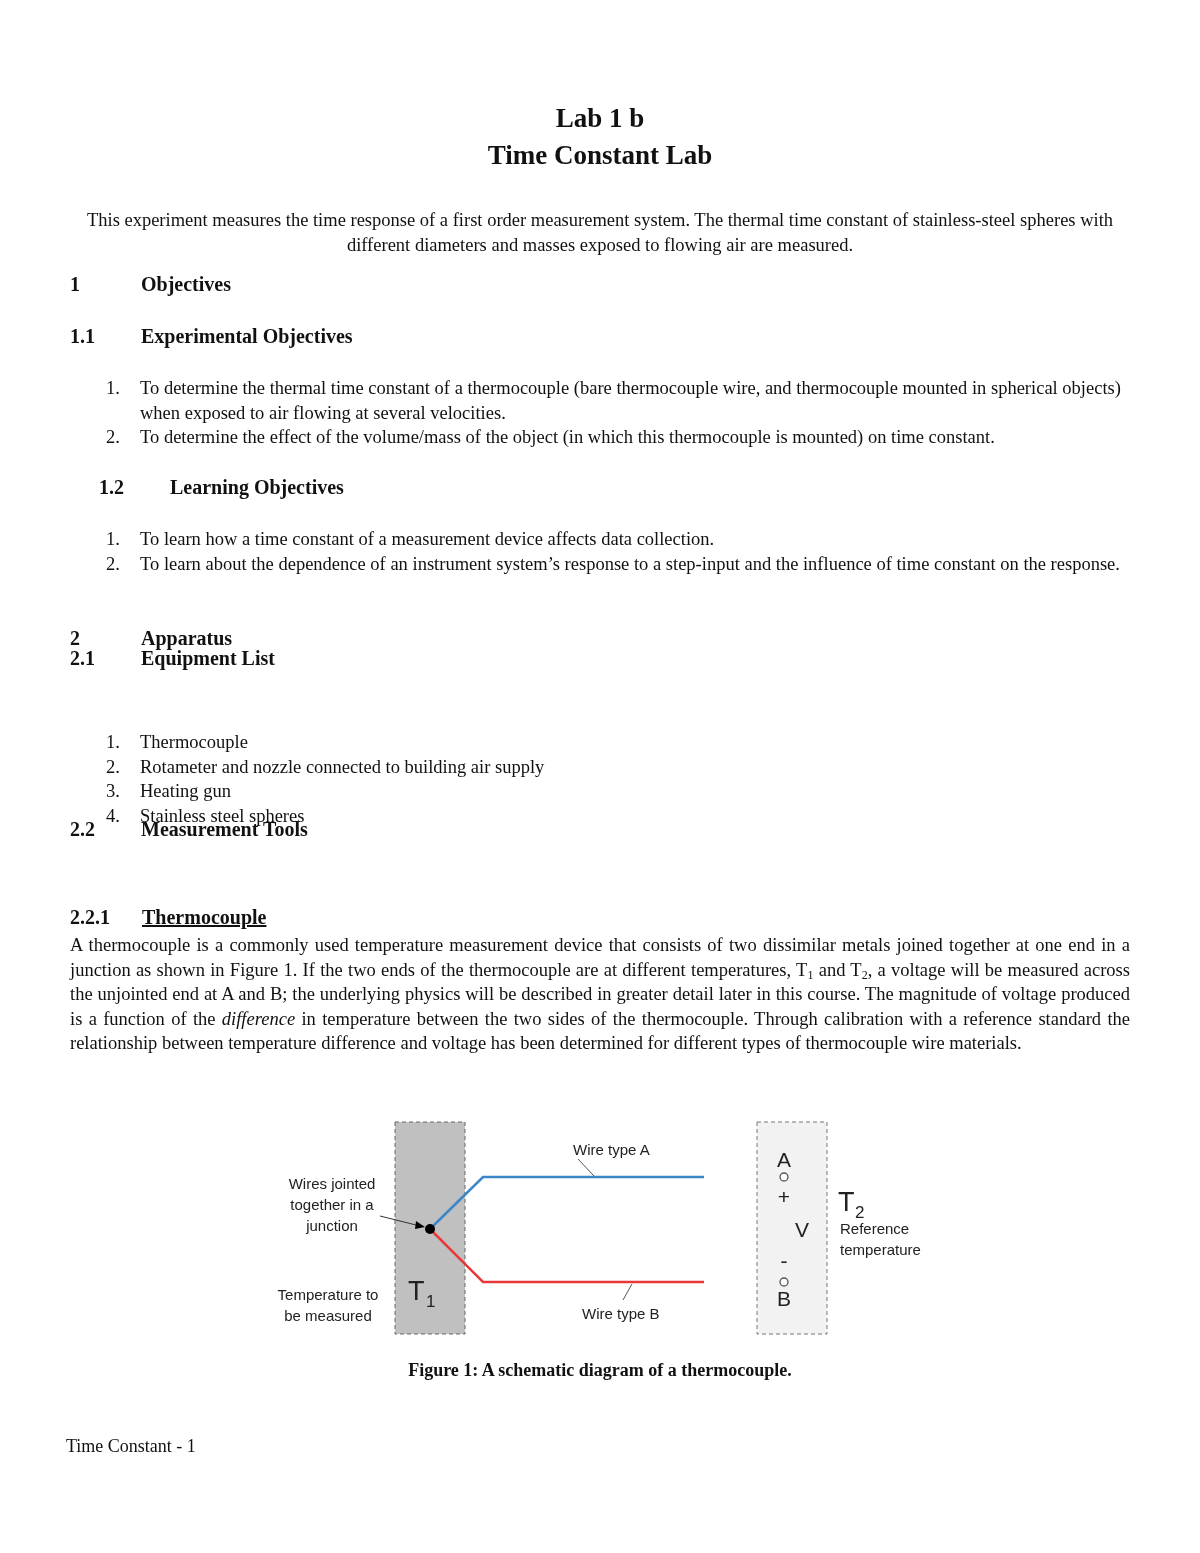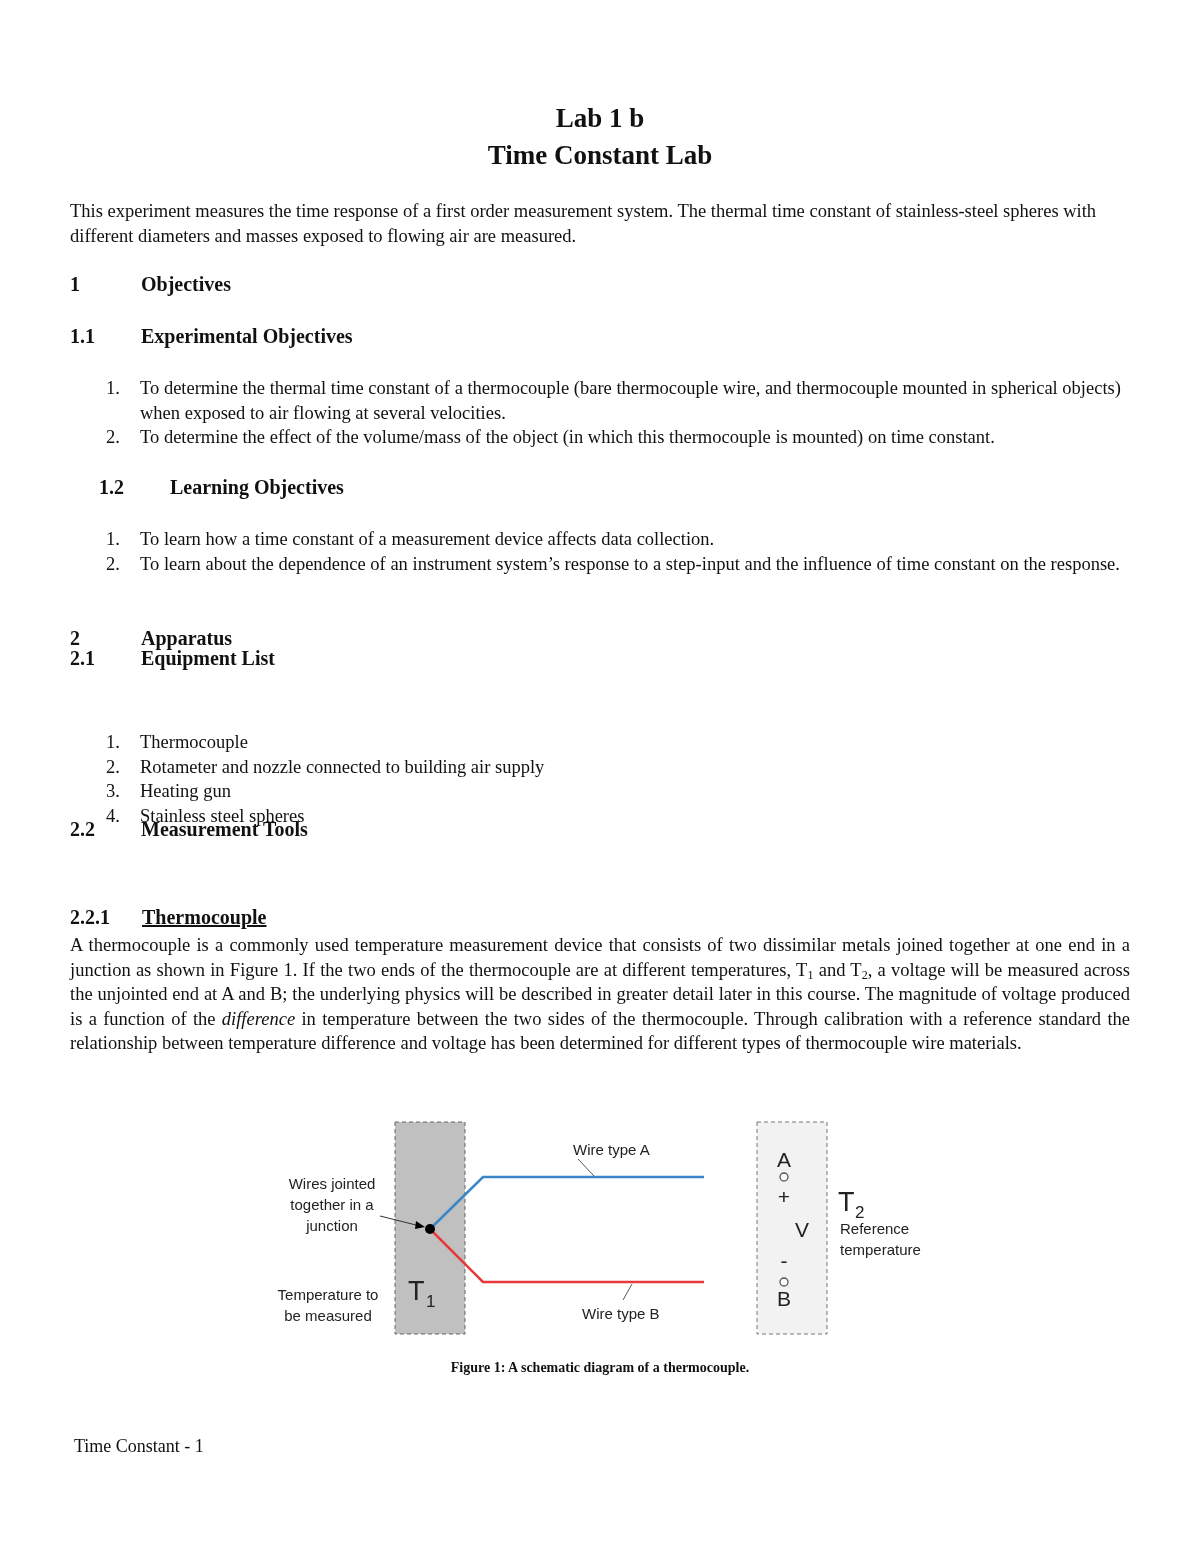--- a/index.html
+++ b/index.html
@@ -12,33 +12,33 @@
   .h1 { position: absolute; left: 70px; font-weight: bold; font-size: 20px; }
   .h1 .num { display: inline-block; width: 71px; }
   .h3 { position: absolute; left: 70px; font-weight: bold; font-size: 20px; text-decoration: underline; }
   .h3 .num { display: inline-block; width: 72px; }
   ol.list { position: absolute; left: 70px; width: 1060px; margin: 0; padding: 0; list-style: none;
             font-size: 18.5px; line-height: 24.5px; }
   ol.list li { position: relative; padding-left: 70px; }
   ol.list li .marker { position: absolute; left: 36px; }
   sub { font-size: 12px; vertical-align: -3px; line-height: 0; }
   .figure { position: absolute; left: 260px; top: 1110px; width: 700px; height: 240px; }
-  .caption { position: absolute; left: 0; width: 1200px; top: 1360px; text-align: center; font-weight: bold; font-size: 14px; }
-  .footer { position: absolute; left: 74px; top: 1436px; font-size: 18px; }
+  .caption { position: absolute; left: 0; width: 1200px; top: 1360px; text-align: center; font-weight: bold; font-size: 18px; }
+  .footer { position: absolute; left: 66px; top: 1436px; font-size: 18px; }
   .diag-text { font-family: "Liberation Sans", "DejaVu Sans", sans-serif; fill: #222; }
 </style>
 </head>
 <body>
 
 <div class="page">
 
   <div class="title" style="top:103px;">Lab 1 b</div>
   <div class="title" style="top:140px;">Time Constant Lab</div>
 
-  <div class="para" style="top:199px;">This experiment measures the time response of a first order measurement system. The thermal time constant of stainless-steel spheres with different diameters and masses exposed to flowing air are measured.</div>
+  <div class="para" style="top:208px;text-align:center;">This experiment measures the time response of a first order measurement system. The thermal time constant of stainless-steel spheres with different diameters and masses exposed to flowing air are measured.</div>
 
   <div class="h1" style="top:273px;">
     <span class="num">1</span><span>Objectives</span>
   </div>
 
   <div class="h1" style="top:325px;">
     <span class="num">1.1</span><span>Experimental Objectives</span>
   </div>
   <ol class="list" style="top:376px;">
     <li><span class="marker">1.</span><span>To determine the thermal time constant of a thermocouple (bare thermocouple wire, and thermocouple mounted in spherical objects) when exposed to air flowing at several velocities.</span></li>

